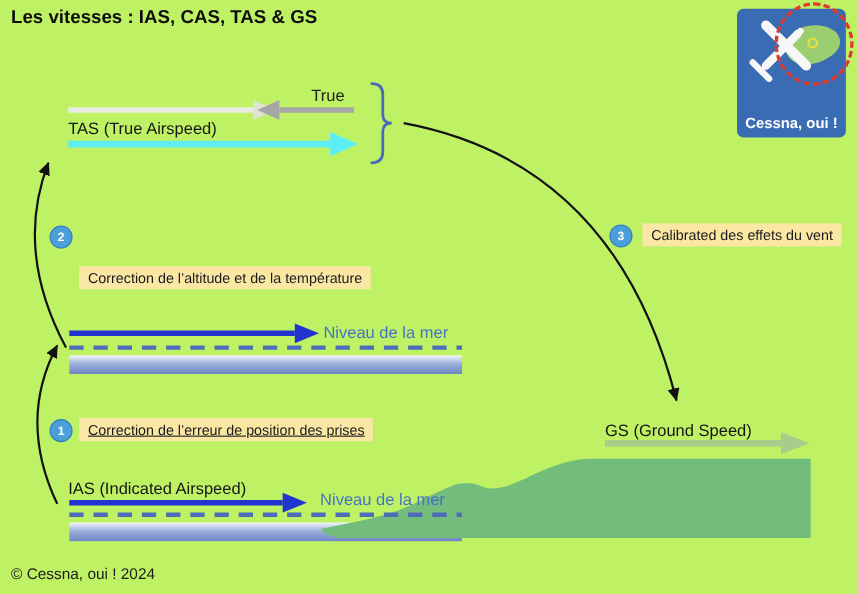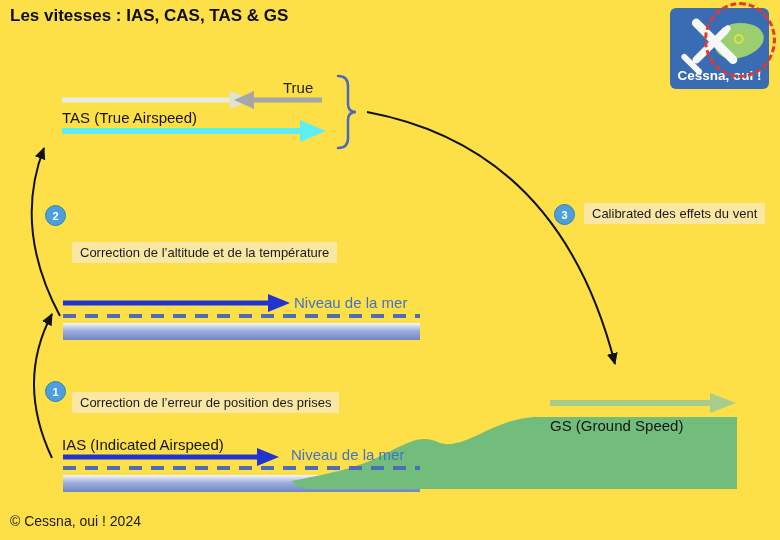--- a/index.html
+++ b/index.html
@@ -1,17 +1,17 @@
 <!DOCTYPE html>
 <html style="--arrow_blue: #2134d1; --arrow_cyan: #5ceef2; --arrow_gray: #a6a6a6; --arrow_faded: #e9ece2; --arrow_faded_head: #dfe3d4; --arrow_green: #a9cc8a; --terrain_green: #72bd7b; --sea_dash_blue: #4f6cba; --sea_text_blue: #4472c4; --highlight_yellow: #fbe7a4; --badge_blue: #4c9fd8; --brace_blue: #4a69bd; --logo_blue: #3a6cb4; --island_green: #9bce70; --dash_red: #e0392e;"><head>
 <meta charset="utf-8">
 <style>
   html,body{margin:0;padding:0;background:#fff;}
   #stage{
-    position:relative;width:780px;height:540px;overflow:hidden;background:#fde047;
+    position:relative;width:780px;height:540px;overflow:hidden;background:#bef264;
     font-family:"Liberation Sans", sans-serif;color:#111;
   }
   #diagram-svg{position:absolute;left:0;top:0;z-index:1;}
   .txt{position:absolute;z-index:3;white-space:nowrap;}
   .title{left:10px;top:6px;font-size:17px;font-weight:bold;color:#0d0d0d;}
   .speed-label{font-size:15px;color:#151515;}
   .sea-label{font-size:15px;color:#4472c4;}
   .wind-label{left:283px;top:79px;font-size:15px;color:#222;}
   .note{
     position:absolute;z-index:3;background:var(--highlight_yellow,#fbe7a4);
@@ -19,21 +19,21 @@
   }
   .badge{
     position:absolute;z-index:3;width:21px;height:21px;border-radius:50%;
     background:var(--badge_blue,#4c9fd8);border:1.5px solid #2e7fc0;
     color:#fff;font-size:11px;font-weight:bold;
     display:flex;align-items:center;justify-content:center;box-sizing:border-box;
   }
   .footer{left:10px;top:513px;font-size:14px;color:#1a1a1a;}
   
   .logo{
-    position:absolute;left:670px;top:8px;width:99px;height:81px;z-index:2;
+    position:absolute;left:670px;top:8px;width:99px;height:117px;z-index:2;
     background:var(--logo_blue,#3a6cb4);border-radius:6px;overflow:visible;
   }
   .logo-island{
     position:absolute;right:5px;top:15px;width:50px;height:35px;z-index:2;
     background:var(--island_green,#9bce70);
     border-radius:48% 52% 62% 38% / 55% 48% 52% 45%;
     transform:rotate(-8deg);
   }
   .logo-island-mark{
     position:absolute;left:20px;top:11px;width:10px;height:10px;border-radius:50%;
@@ -132,23 +132,23 @@
   <div class="badge" style="left:554px;top:204px;">
     <span>3</span>
   </div>
   <div class="note" style="left:584px;top:203px;">Calibrated des effets du vent</div>
 
   <div class="txt sea-label" style="left:294px;top:294px;">Niveau de la mer</div>
 
   <div class="badge" style="left:45px;top:381px;">
     <span>1</span>
   </div>
-  <div class="note" style="left:72px;top:392px;">Correction de l’erreur de position des prises</div>
+  <div class="note" style="left:72px;top:380px;text-decoration:underline;">Correction de l’erreur de position des prises</div>
 
-  <div class="txt speed-label" style="left:550px;top:383px;margin-top:34px;">GS (Ground Speed)</div>
+  <div class="txt speed-label" style="left:550px;top:383px;">GS (Ground Speed)</div>
 
   <div class="txt speed-label" style="left:62px;top:436px;">IAS (Indicated Airspeed)</div>
   <div class="txt sea-label" style="left:291px;top:446px;">Niveau de la mer</div>
 
   <div class="txt footer">© Cessna, oui ! 2024</div>
 
   <div class="logo">
     <div class="logo-island">
       <div class="logo-island-mark"></div>
     </div>

